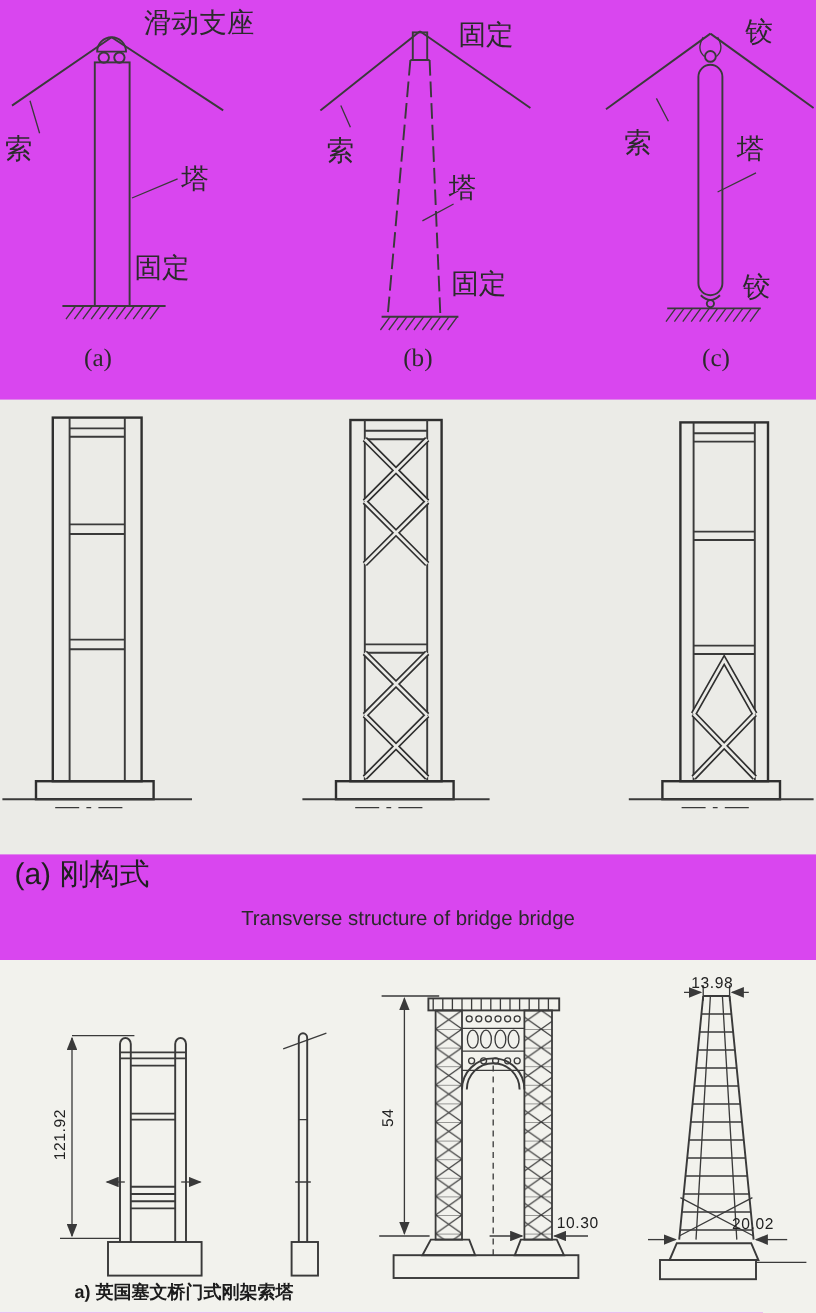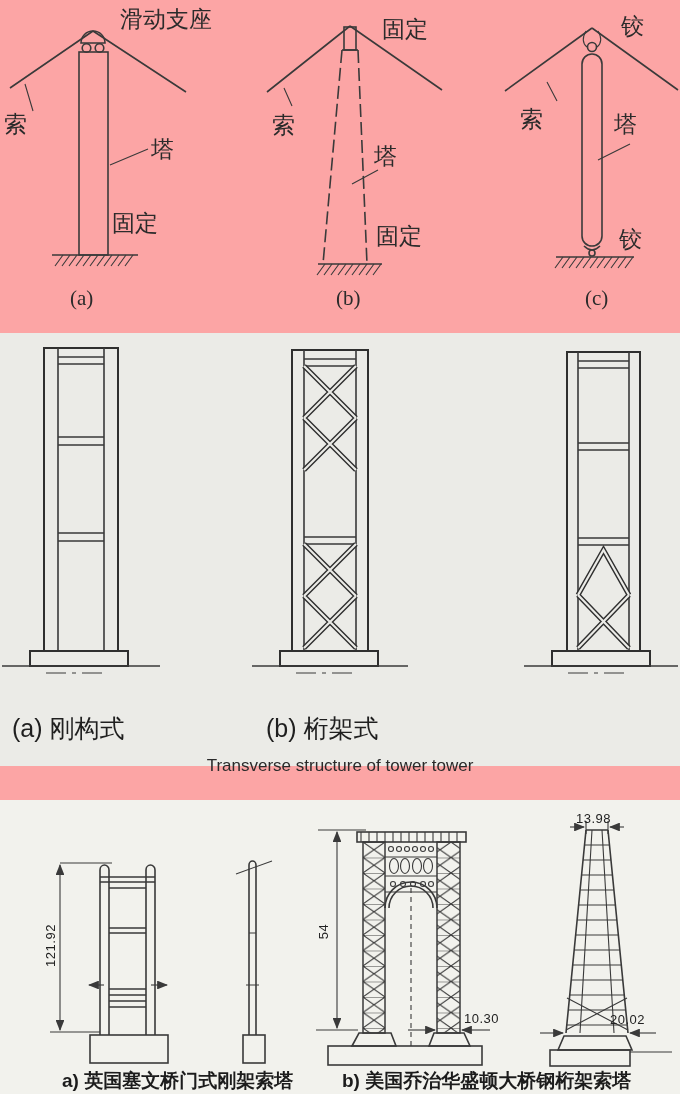--- a/index.html
+++ b/index.html
@@ -1,26 +1,26 @@
 <!DOCTYPE html>
 <html><head>
 <meta charset="utf-8">
 <style>
   html,body{margin:0;padding:0;background:#ffffff;}
-  #page{position:relative;width:680px;height:1094px;background:#fca5a5;overflow:hidden;
+  #page{position:relative;width:680px;height:1094px;background:#d946ef;overflow:hidden;
         font-family:"Liberation Sans",sans-serif;color:#262626;}
   .abs{position:absolute;}
   .lbl{position:absolute;font-size:23px;color:#2b2b2b;white-space:nowrap;line-height:1.1;}
   .sub{position:absolute;font-size:21px;color:#2b2b2b;white-space:nowrap;font-family:"Liberation Serif",serif;}
   .mid-lbl{position:absolute;font-size:25px;color:#1f1f1f;white-space:nowrap;font-weight:500;}
   .fig-cap{position:absolute;left:0;width:680px;text-align:center;font-size:17px;color:#2a2a2a;}
   .dimtxt{position:absolute;font-size:13px;color:#222;white-space:nowrap;letter-spacing:0.5px;}
   .rot{transform:rotate(-90deg);transform-origin:center;text-align:center;}
-  .bot-cap{position:absolute;font-size:19px;font-weight:bold;color:#1c1c1c;white-space:nowrap;}
-  .sec-mid{position:absolute;left:0;top:333px;width:680px;height:433px;background:#ebebe7;}
+  .bot-cap{position:absolute;font-size:15px;font-weight:bold;color:#1c1c1c;white-space:nowrap;}
+  .sec-mid{position:absolute;left:0;top:333px;width:680px;height:379px;background:#ebebe7;}
   .sec-bot{position:absolute;left:0;top:800px;width:680px;height:294px;background:#f2f2ed;}
   svg{position:absolute;left:0;top:0;}
   .ln{stroke:#3a3a3a;fill:none;stroke-width:1.6;}
   .ln2{stroke:#2f2f2f;fill:none;stroke-width:2;}
   .thin{stroke:#3a3a3a;fill:none;stroke-width:1.1;}
   .dbl{stroke:#2f2f2f;fill:none;stroke-width:5;}
   .dblmask{stroke:#ebebe7;fill:none;stroke-width:2.2;}
 </style>
 </head>
 <body>
@@ -99,24 +99,23 @@
       <rect class="ln2" x="567" y="19" width="73" height="299"></rect>
       <path class="ln" d="M578,19 V318 M629,19 V318"></path>
       <path class="ln" d="M578,28 H629 M578,35 H629 M578,110 H629 M578,117 H629 M578,205 H629 M578,212 H629"></path>
       <path class="dbl" d="M578,262 L603.5,217 L629,262 M578,262 L629,315 M629,262 L578,315"></path>
       <path class="dblmask" d="M578,262 L603.5,217 L629,262 M578,262 L629,315 M629,262 L578,315"></path>
       <rect class="ln2" x="552" y="318" width="98" height="15"></rect>
       <path class="ln" d="M524,333 H678"></path>
       <path class="thin" d="M568,340 H588 M594,340 H598 M604,340 H624"></path>
     </svg>
     <div class="mid-lbl" style="left:12px;top:379px;">(a) 刚构式</div>
-    <div class="mid-lbl" style="left:266px;top:379px;">(b) 桁架式</div>
   </div>
 
-  <div class="fig-cap" style="top:756px;">Transverse structure of tower tower</div>
+  <div class="fig-cap" style="top:756px;">Transverse structure of bridge bridge</div>
 
   <div class="sec-bot">
     <svg width="680" height="294" viewBox="0 0 680 294">
       <defs>
         <marker id="arw" markerWidth="10" markerHeight="8" refX="9" refY="4" orient="auto">
           <path d="M0,0 L10,4 L0,8 Z" fill="#3a3a3a"></path>
         </marker>
         <pattern id="xlat" width="22" height="15.5" x="363" y="42" patternUnits="userSpaceOnUse">
           <path d="M0,0 L22,15.5 M22,0 L0,15.5 M0,0 H22" stroke="#3a3a3a" stroke-width="1" fill="none"></path>
         </pattern>
@@ -182,15 +181,14 @@
     </svg>
   </div>
 
   <div class="dimtxt rot" style="left:22px;top:938px;width:56px;">121.92</div>
   <div class="dimtxt rot" style="left:308px;top:924px;width:30px;">54</div>
   <div class="dimtxt" style="left:464px;top:1011px;">10.30</div>
   <div class="dimtxt" style="left:576px;top:811px;">13.98</div>
   <div class="dimtxt" style="left:610px;top:1012px;">20.02</div>
 
   <div class="bot-cap" style="left:62px;top:1068px;">a) 英国塞文桥门式刚架索塔</div>
-  <div class="bot-cap" style="left:342px;top:1068px;">b) 美国乔治华盛顿大桥钢桁架索塔</div>
 
 </div>
 
 </body></html>

